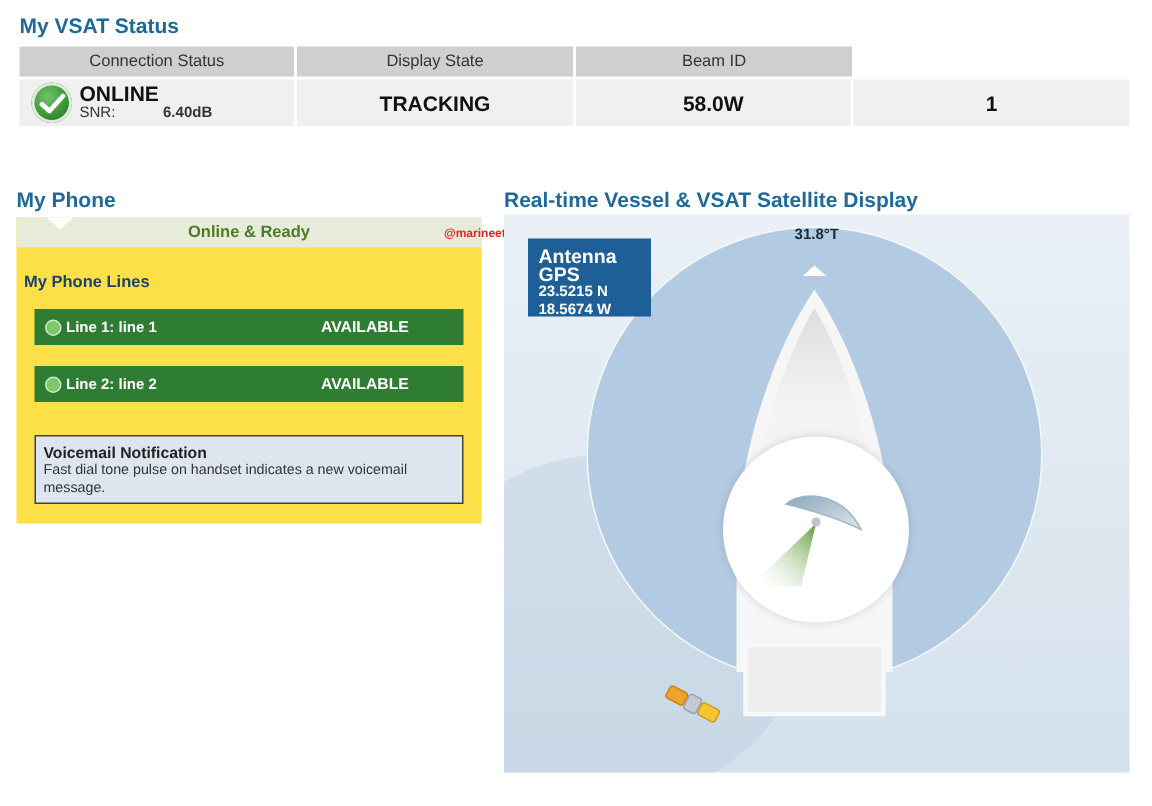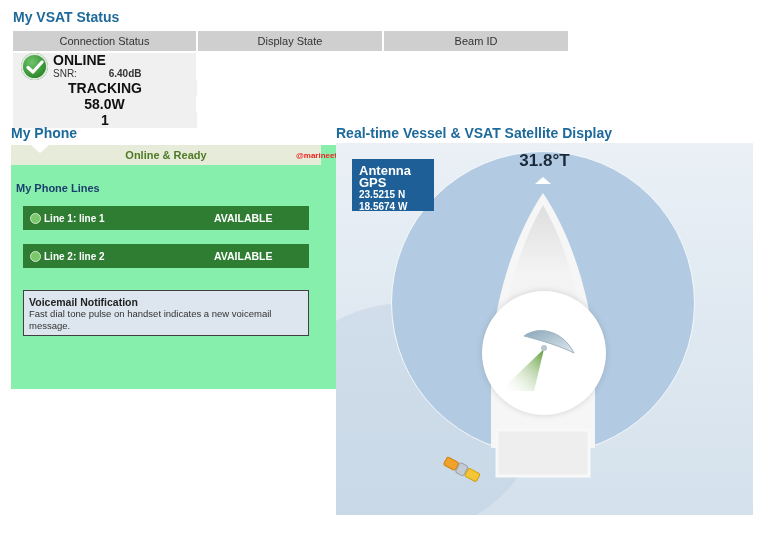--- a/index.html
+++ b/index.html
@@ -2,50 +2,50 @@
 <html><head>
 <meta charset="utf-8">
 <style>
   html,body{margin:0;padding:0;background:#fff;}
   body{width:768px;height:537px;position:relative;overflow:hidden;font-family:"Liberation Sans",sans-serif;color:#222;}
   .h{position:absolute;color:#1d6a9a;font-weight:bold;font-size:14px;margin:0;}
   
   #vsat-title{left:13px;top:9px;}
   .vt-head,.vt-row{position:absolute;display:flex;left:13px;width:740px;}
   .vt-head{top:31px;height:20px;}
-  .vt-row{top:53px;height:31px;flex-direction:column;}
+  .vt-row{top:53px;height:31px;}
   .vt-head .c{background:#cfcfcf;font-size:11px;font-weight:normal;color:#333;display:flex;align-items:center;justify-content:center;}
   .vt-row .c{background:#f0f0f0;display:flex;align-items:center;justify-content:center;font-size:14px;font-weight:bold;color:#111;}
   .c{box-sizing:border-box;margin-right:2px;}
   .c1{width:183px;} .c2{width:184px;} .c3{width:183px;} .c4{width:184px;margin-right:0;}
   .vt-row .c1{justify-content:flex-start;padding-left:8px;}
   .check{width:27px;height:27px;border-radius:50%;background:radial-gradient(circle at 40% 35%,#6fc46a,#2f8a2c 65%,#1f5d1e);display:flex;align-items:center;justify-content:center;margin-right:5px;box-shadow:0 0 0 2px #dfe9de inset;}
   .conn-text{display:flex;flex-direction:column;line-height:13px;}
   .conn-main{font-size:14px;font-weight:bold;}
   .snr{font-size:10px;font-weight:normal;color:#333;}
   .snr b{font-weight:bold;padding-left:29px;}
   
   #phone-title{left:11px;top:125px;}
-  .phone-panel{position:absolute;left:11px;top:145px;width:310px;height:244px;background:#86efac;padding-left:19px;}
+  .phone-panel{position:absolute;left:11px;top:145px;width:310px;height:204px;background:#fde047;}
   .phone-status{position:absolute;left:0;top:0;width:310px;height:20px;background:#e6ecd9;color:#4e7a25;font-size:11px;font-weight:bold;display:flex;align-items:center;justify-content:center;}
   .notch{position:absolute;left:20px;top:0;width:0;height:0;border-left:9px solid transparent;border-right:9px solid transparent;border-top:8px solid #fff;}
   .lines-title{position:absolute;left:5px;top:37px;font-size:11px;font-weight:bold;color:#1d3f6e;}
   .line{position:absolute;left:12px;width:286px;height:24px;background:#2e7d32;color:#fff;font-size:10px;font-weight:bold;display:flex;align-items:center;}
   .line .dot{width:9px;height:9px;border-radius:50%;background:#7bc86c;border:1px solid #cfe8c9;margin-left:7px;margin-right:3px;}
   .line .lname{flex:1;}
   .line .lstat{width:95px;font-size:10.5px;}
   .vm{position:absolute;left:12px;top:145px;width:286px;height:46px;background:#dde6ee;border:1px solid #404040;box-sizing:border-box;padding:5px 5px;font-size:9.5px;line-height:12px;color:#333;}
   .vm-title{font-weight:bold;color:#222;font-size:10.5px;}
   .watermark{position:absolute;left:296px;top:151px;font-size:8px;color:#e22;font-weight:bold;}
   
   #display-title{left:336px;top:125px;}
   .disp{position:absolute;left:336px;top:143px;width:417px;height:372px;background:linear-gradient(180deg,#eaf0f6 0%,#dde7f0 60%,#d4e1ec 100%);overflow:hidden;}
   .wave{position:absolute;left:-60px;top:160px;width:260px;height:230px;border-radius:50%;background:rgba(180,200,220,0.35);}
   .ring{position:absolute;left:55px;top:8px;width:304px;height:304px;border-radius:50%;background:#b3cbe2;border:1.5px solid #f4f8fb;box-sizing:border-box;}
-  .heading{position:absolute;left:0;width:417px;top:8px;text-align:center;font-size:17px;font-weight:bold;color:#1a2a3a;}
+  .heading{position:absolute;left:0;width:417px;top:8px;text-align:center;font-size:10px;font-weight:bold;color:#1a2a3a;}
   .pointer{position:absolute;left:199px;top:34px;width:0;height:0;border-left:8px solid transparent;border-right:8px solid transparent;border-bottom:7px solid #fff;}
   .gps{position:absolute;left:16px;top:16px;width:82px;height:52px;background:#1d5f96;color:#fff;font-size:10px;font-weight:bold;line-height:12px;padding:6px 7px;box-sizing:border-box;}
   .gps .gl{font-size:13px;}
   .center-disc{position:absolute;left:146px;top:148px;width:124px;height:124px;border-radius:50%;background:#fff;box-shadow:0 0 6px rgba(0,0,0,0.15);}
   .sat{position:absolute;left:106px;top:312px;}
 </style>
 </head>
 <body>
 
 <h2 class="h" id="vsat-title">My VSAT Status</h2>

